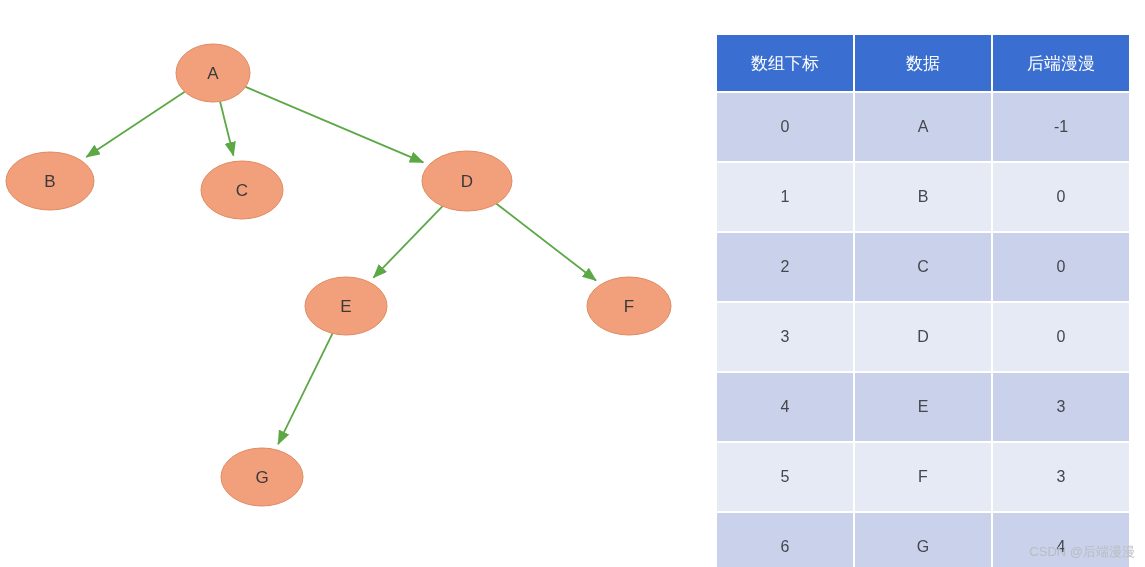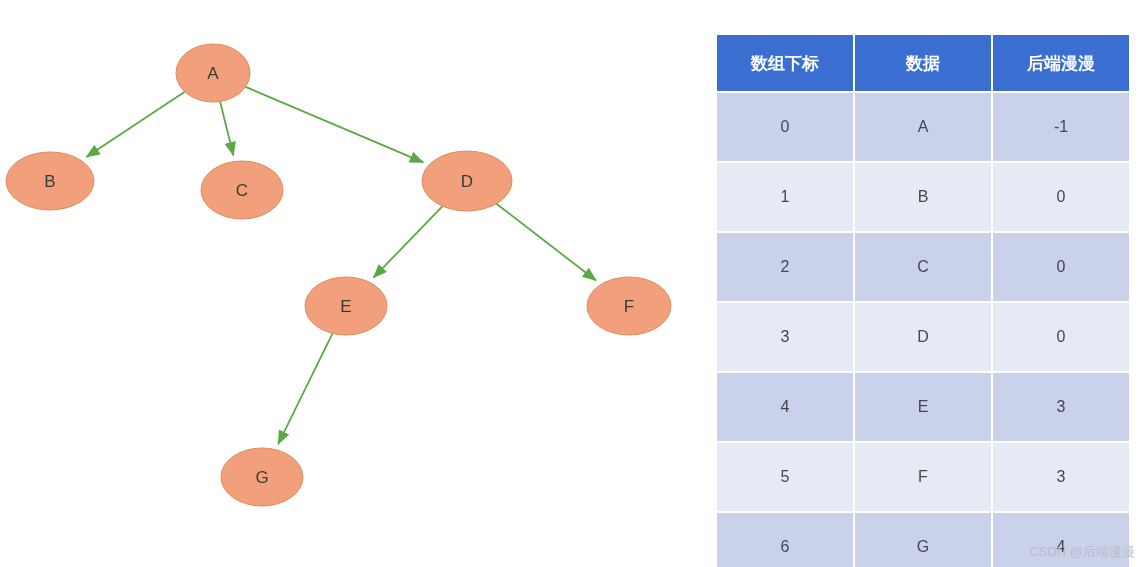--- a/index.html
+++ b/index.html
@@ -46,21 +46,21 @@
   }
   table.parent-table {
     border-collapse: collapse;
     width: 416px;
     table-layout: fixed;
   }
   table.parent-table th {
     background: #3a6fd1;
     color: #ffffff;
     font-size: 17px;
-    font-weight: bold;
+    font-weight: normal;
     height: 54px;
     border: 2px solid #ffffff;
     font-family: "Liberation Sans", sans-serif;
   }
   table.parent-table td {
     height: 66px;
     border: 2px solid #ffffff;
     text-align: center;
     font-size: 16px;
     color: #44474d;

